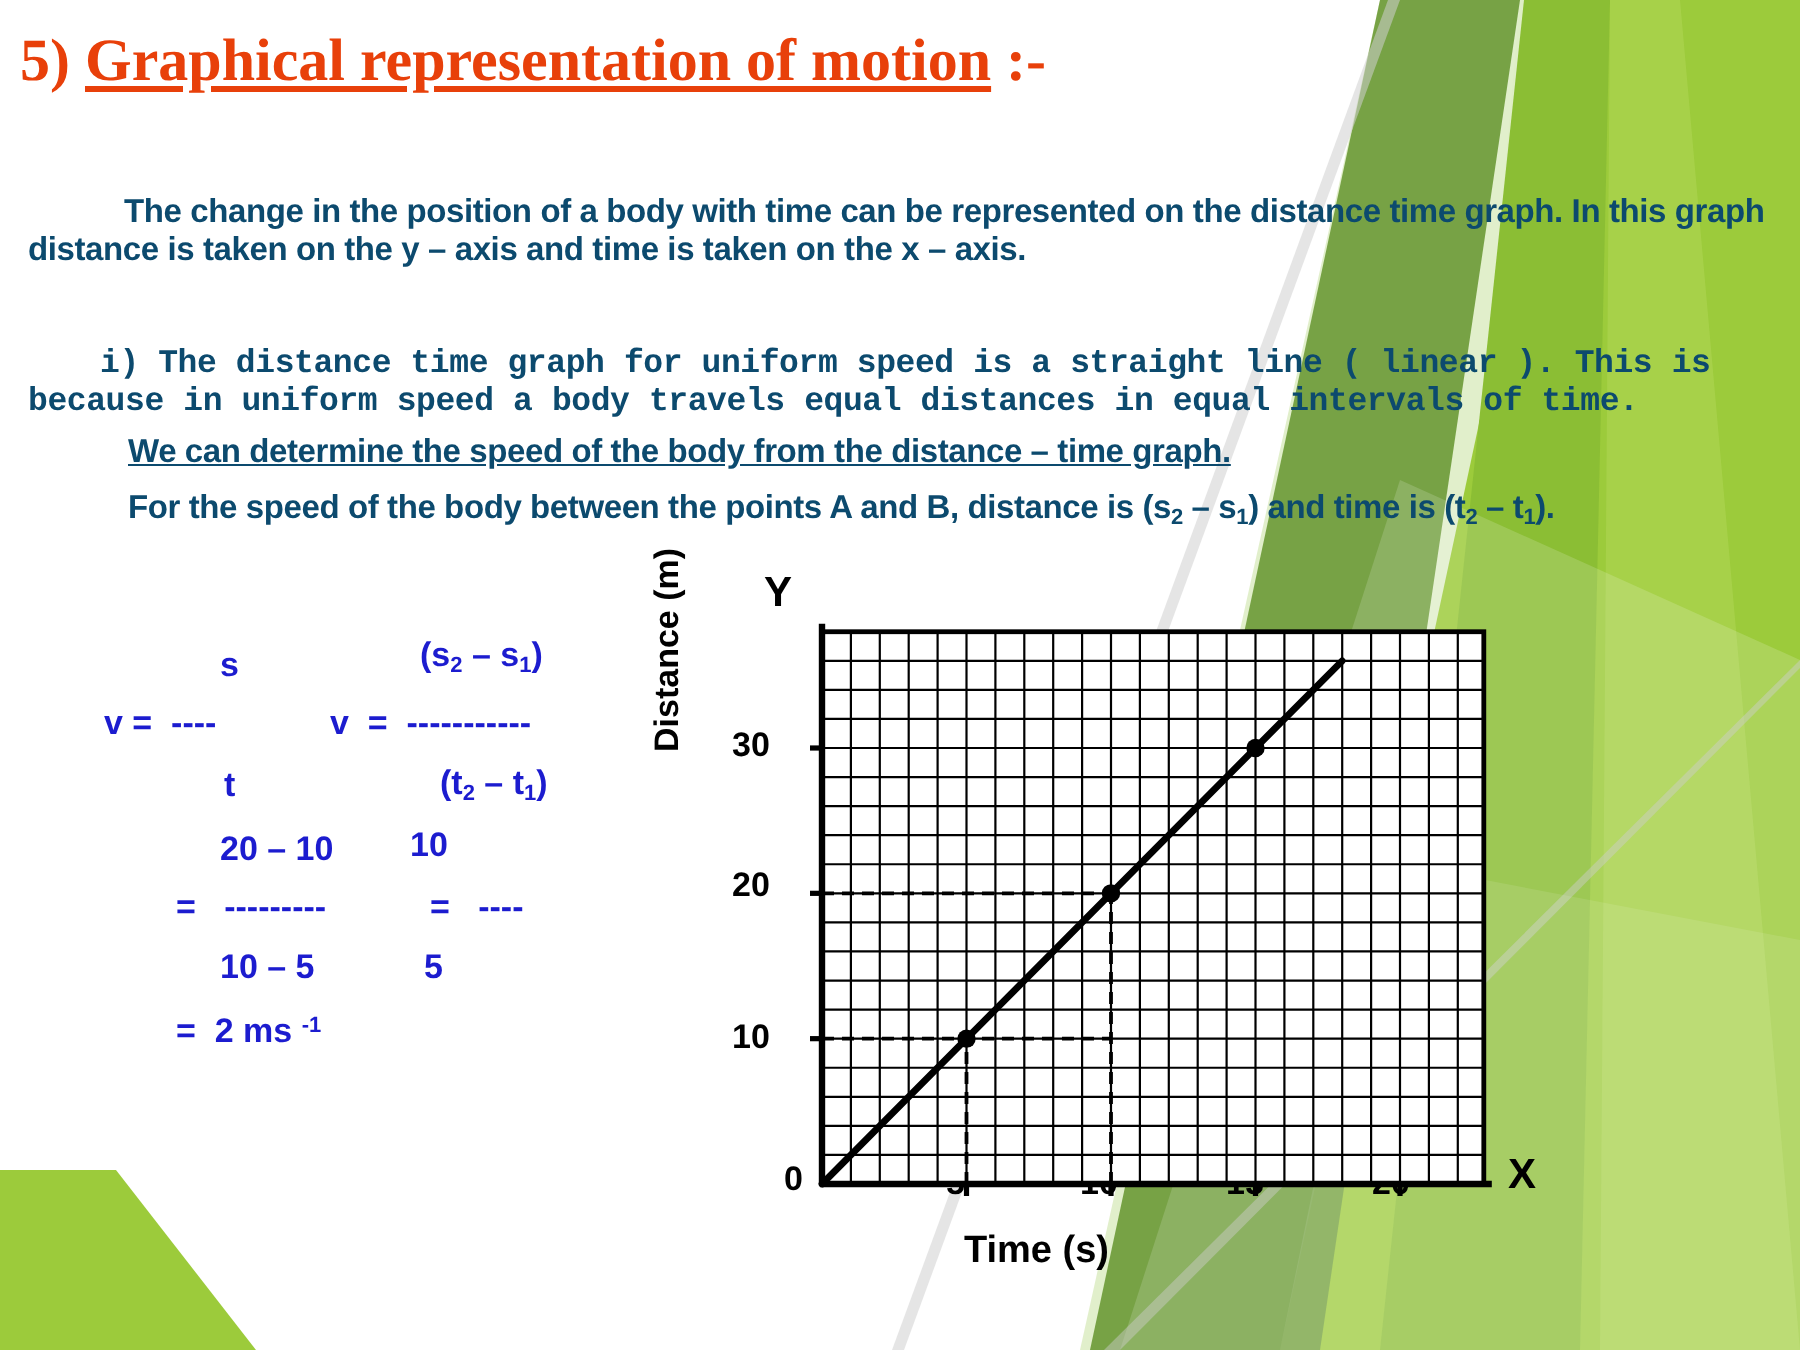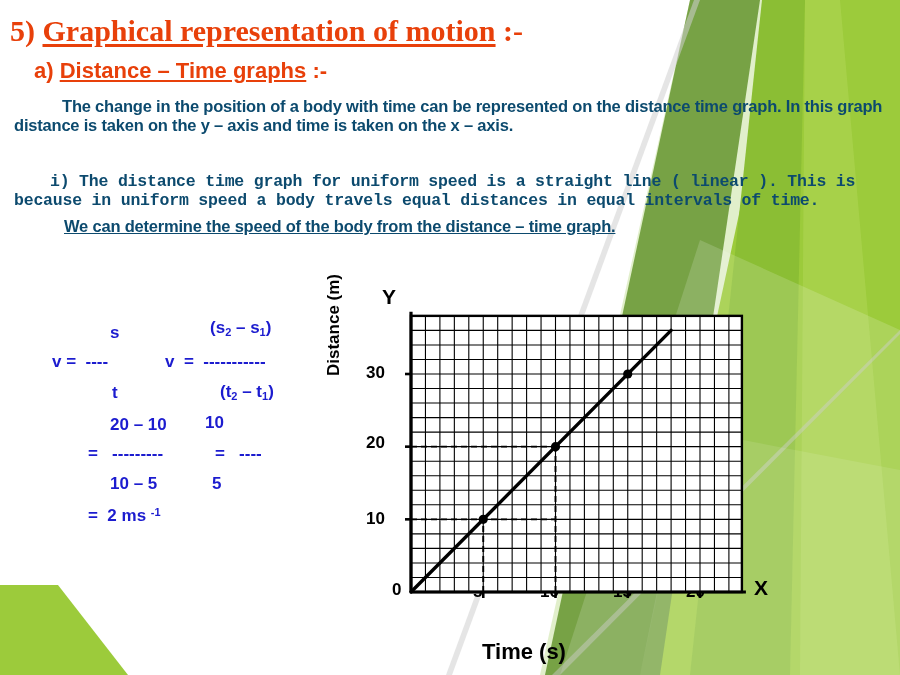--- a/index.html
+++ b/index.html
@@ -66,21 +66,21 @@
   
   #graph{position:absolute;left:330px;top:280px;width:570px;height:395px;}
   .gsvg{position:absolute;left:0;top:0;}
   .glabel{
     position:absolute;
     font-family:"Liberation Sans", sans-serif;
     font-weight:bold;color:#000;white-space:nowrap;
   }
   .ax-letter{font-size:21px;}
   .tick{font-size:17px;}
-  .axname{font-size:22px;margin-top:24px;}
+  .axname{font-size:19px;}
   .ptname{font-size:17px;}
   .subname{font-size:16px;font-style:italic;}
   .yaxtitle{
     position:absolute;left:-6px;top:96px;
     transform:rotate(-90deg);transform-origin:left top;
     font-size:17px;font-weight:bold;
     font-family:"Liberation Sans", sans-serif;color:#000;white-space:nowrap;
   }
   .caption{
     position:absolute;left:300px;top:628px;
@@ -116,25 +116,25 @@
 
     <polygon points="0,585 0,675 128,675 58,585" fill="#9CCB3B"></polygon>
 
     <polygon points="690,430 900,470 900,675 640,675" fill="#ffffff" opacity="0.10"></polygon>
   </svg>
 
   <div id="content">
 
     <div class="title1"><span>5)</span> <span class="u">Graphical representation of motion</span><span> :-</span></div>
 
-    <div class="title2"><span>a)</span> <span class="u">Distance – Time graphs</span><span> :-</span></div>
 
     <div class="para p1">The change in the position of a body with time can be represented on the distance time graph. In this graph distance is taken on the  y – axis and time is taken on the x – axis.</div>
     <div class="para p2">i) The distance time graph for uniform speed is a straight line ( linear ). This is because in uniform speed a body travels equal distances in equal intervals of time.</div>
     <div class="para p3">We can determine the speed of the body from the distance – time graph.</div>
+    <div class="para p4"><span>For the speed of the body between the points A and B, distance is (s</span><sub>2</sub><span> – s</span><sub>1</sub><span>) and time is (t</span><sub>2</sub><span> – t</span><sub>1</sub><span>).</span></div>
 
     <div class="formula f-s">s</div>
     <div class="formula f-s2"><span>(s</span><sub>2</sub><span> – s</span><sub>1</sub><span>)</span></div>
     <div class="formula f-v1">v =  ----</div>
     <div class="formula f-v2">v  =  -----------</div>
     <div class="formula f-t">t</div>
     <div class="formula f-t2"><span>(t</span><sub>2</sub><span> – t</span><sub>1</sub><span>)</span></div>
     <div class="formula f-n1">20 – 10</div>
     <div class="formula f-n2">10</div>
     <div class="formula f-eq1">=   ---------</div>

